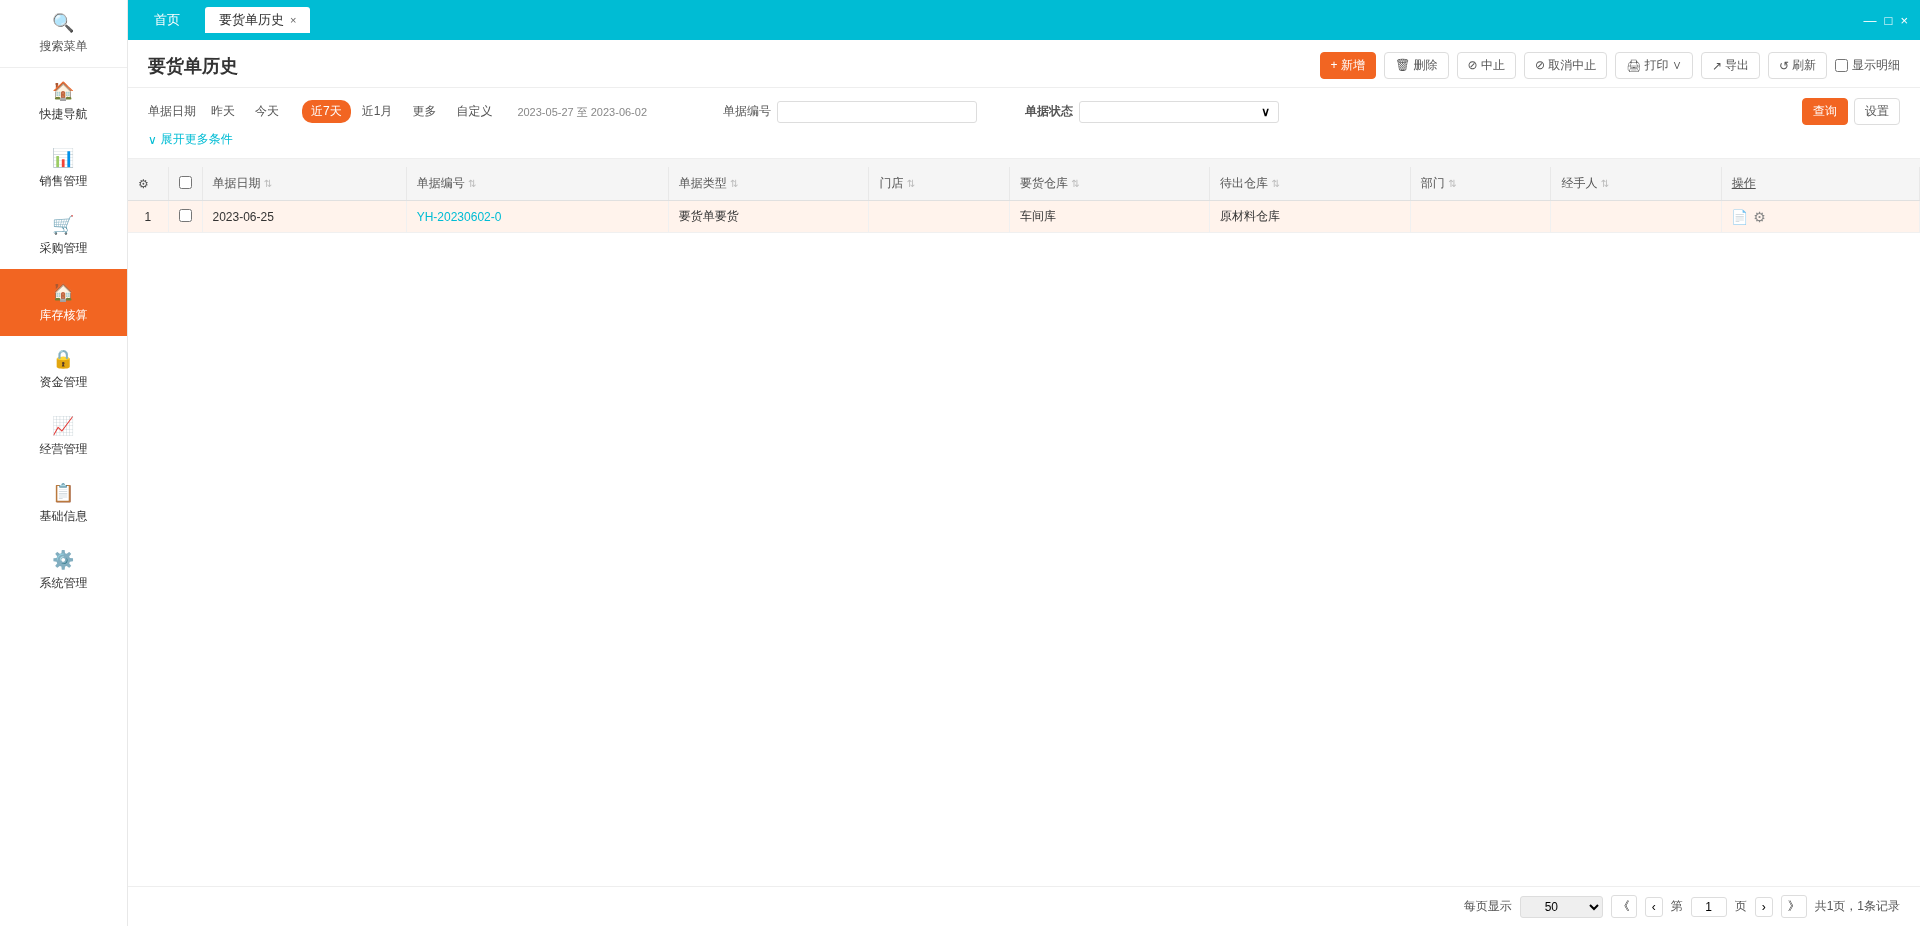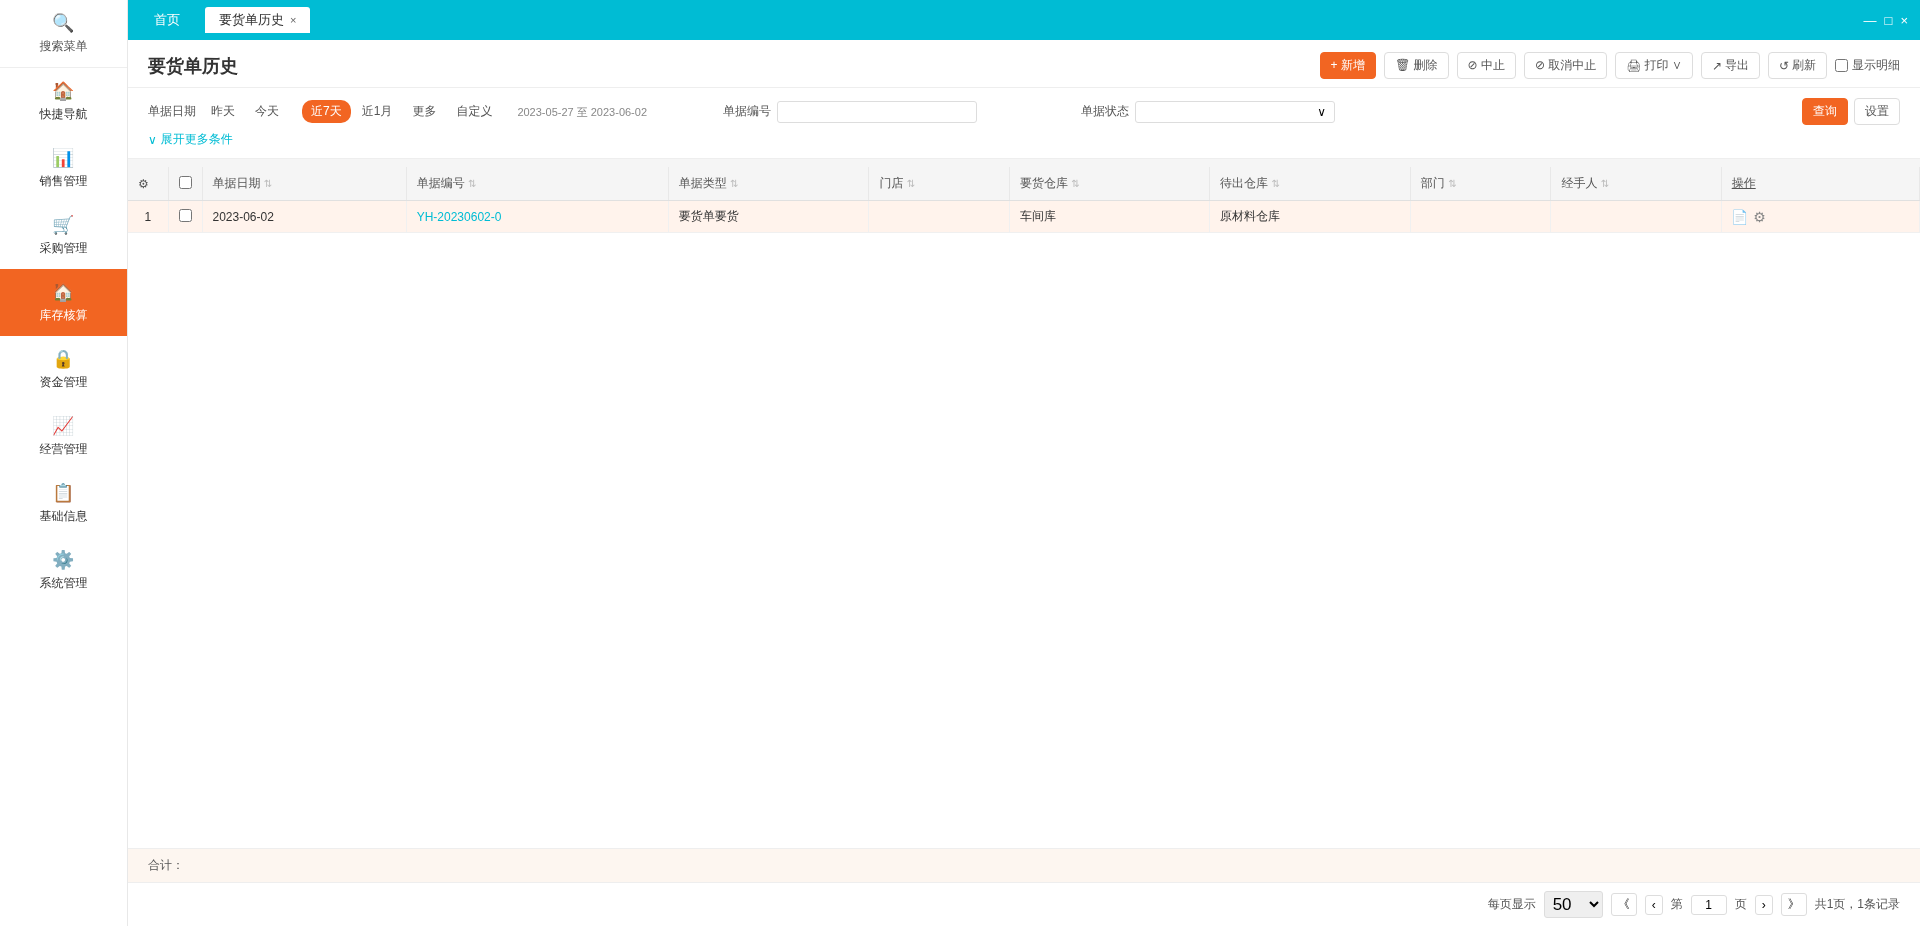--- a/index.html
+++ b/index.html
@@ -168,21 +168,21 @@
       justify-content: flex-end;
       padding: 8px 20px;
       background: #fff;
       border-top: 1px solid #eee;
       gap: 8px;
       font-size: 12px;
       color: #555;
       flex-shrink: 0;
     }
     .pagination select {
-      border: 1px solid #ddd; border-radius: 3px; padding: 2px 4px; font-size: 17px;
+      border: 1px solid #ddd; border-radius: 3px; padding: 2px 20px; font-size: 12px;
     }
     .pagination-btn {
       padding: 2px 6px; border: 1px solid #ddd; border-radius: 3px;
       cursor: pointer; background: #fff; font-size: 12px;
     }
     .pagination-btn:disabled { color: #ccc; cursor: default; }
     .page-input {
       width: 36px; text-align: center; border: 1px solid #ddd;
       border-radius: 3px; padding: 2px 4px; font-size: 12px;
     }
@@ -310,21 +310,21 @@
 
         <div style="display:flex;align-items:flex-end;">
           <span class="date-range">2023-05-27 至 2023-06-02</span>
         </div>
 
         <div class="filter-item" style="margin-left:60px;">
           <span class="filter-label">单据编号</span>
           <input class="filter-input" type="text" placeholder="" style="">
         </div>
 
-        <div class="filter-item" style="margin-left:88px;">
+        <div class="filter-item" style="margin-left:32px;font-weight:bold;">
           <span class="filter-label">单据状态</span>
           <div class="filter-select-wrap" style="width:200px;">
             <span style="flex:1;"></span>
             <span>∨</span>
           </div>
         </div>
 
         <div style="margin-left:auto;display:flex;gap:6px;">
           <button class="toolbar-btn primary">查询</button>
           <button class="toolbar-btn">设置</button>
@@ -384,44 +384,41 @@
                 <span>操作</span>
               </th>
             </tr>
           </thead>
           <tbody>
             <tr class="highlighted">
               <td class="settings-icon-col">1</td>
               <td class="checkbox-col">
                 <input type="checkbox" style="">
               </td>
-              <td>2023-06-02</td>
+              <td>2023-06-25</td>
               <td>
                 <a class="link-text">YH-20230602-0</a>
               </td>
               <td>要货单要货</td>
               <td></td>
               <td>车间库</td>
               <td>原材料仓库</td>
               <td></td>
               <td></td>
               <td>
                 <div class="action-btns">
                   <span class="action-btn">📄</span>
                   <span class="action-btn">⚙</span>
                 </div>
               </td>
             </tr>
           </tbody>
         </table>
       </div>
 
-      <div class="table-footer">
-        <span>合计：</span>
-      </div>
 
       <div class="pagination">
         <span>每页显示</span>
         <select>
           <option value="20">20</option>
           <option value="50" selected="">50</option>
           <option value="100">100</option>
           <option value="200">200</option>
         </select>
         <button class="pagination-btn">《</button>

